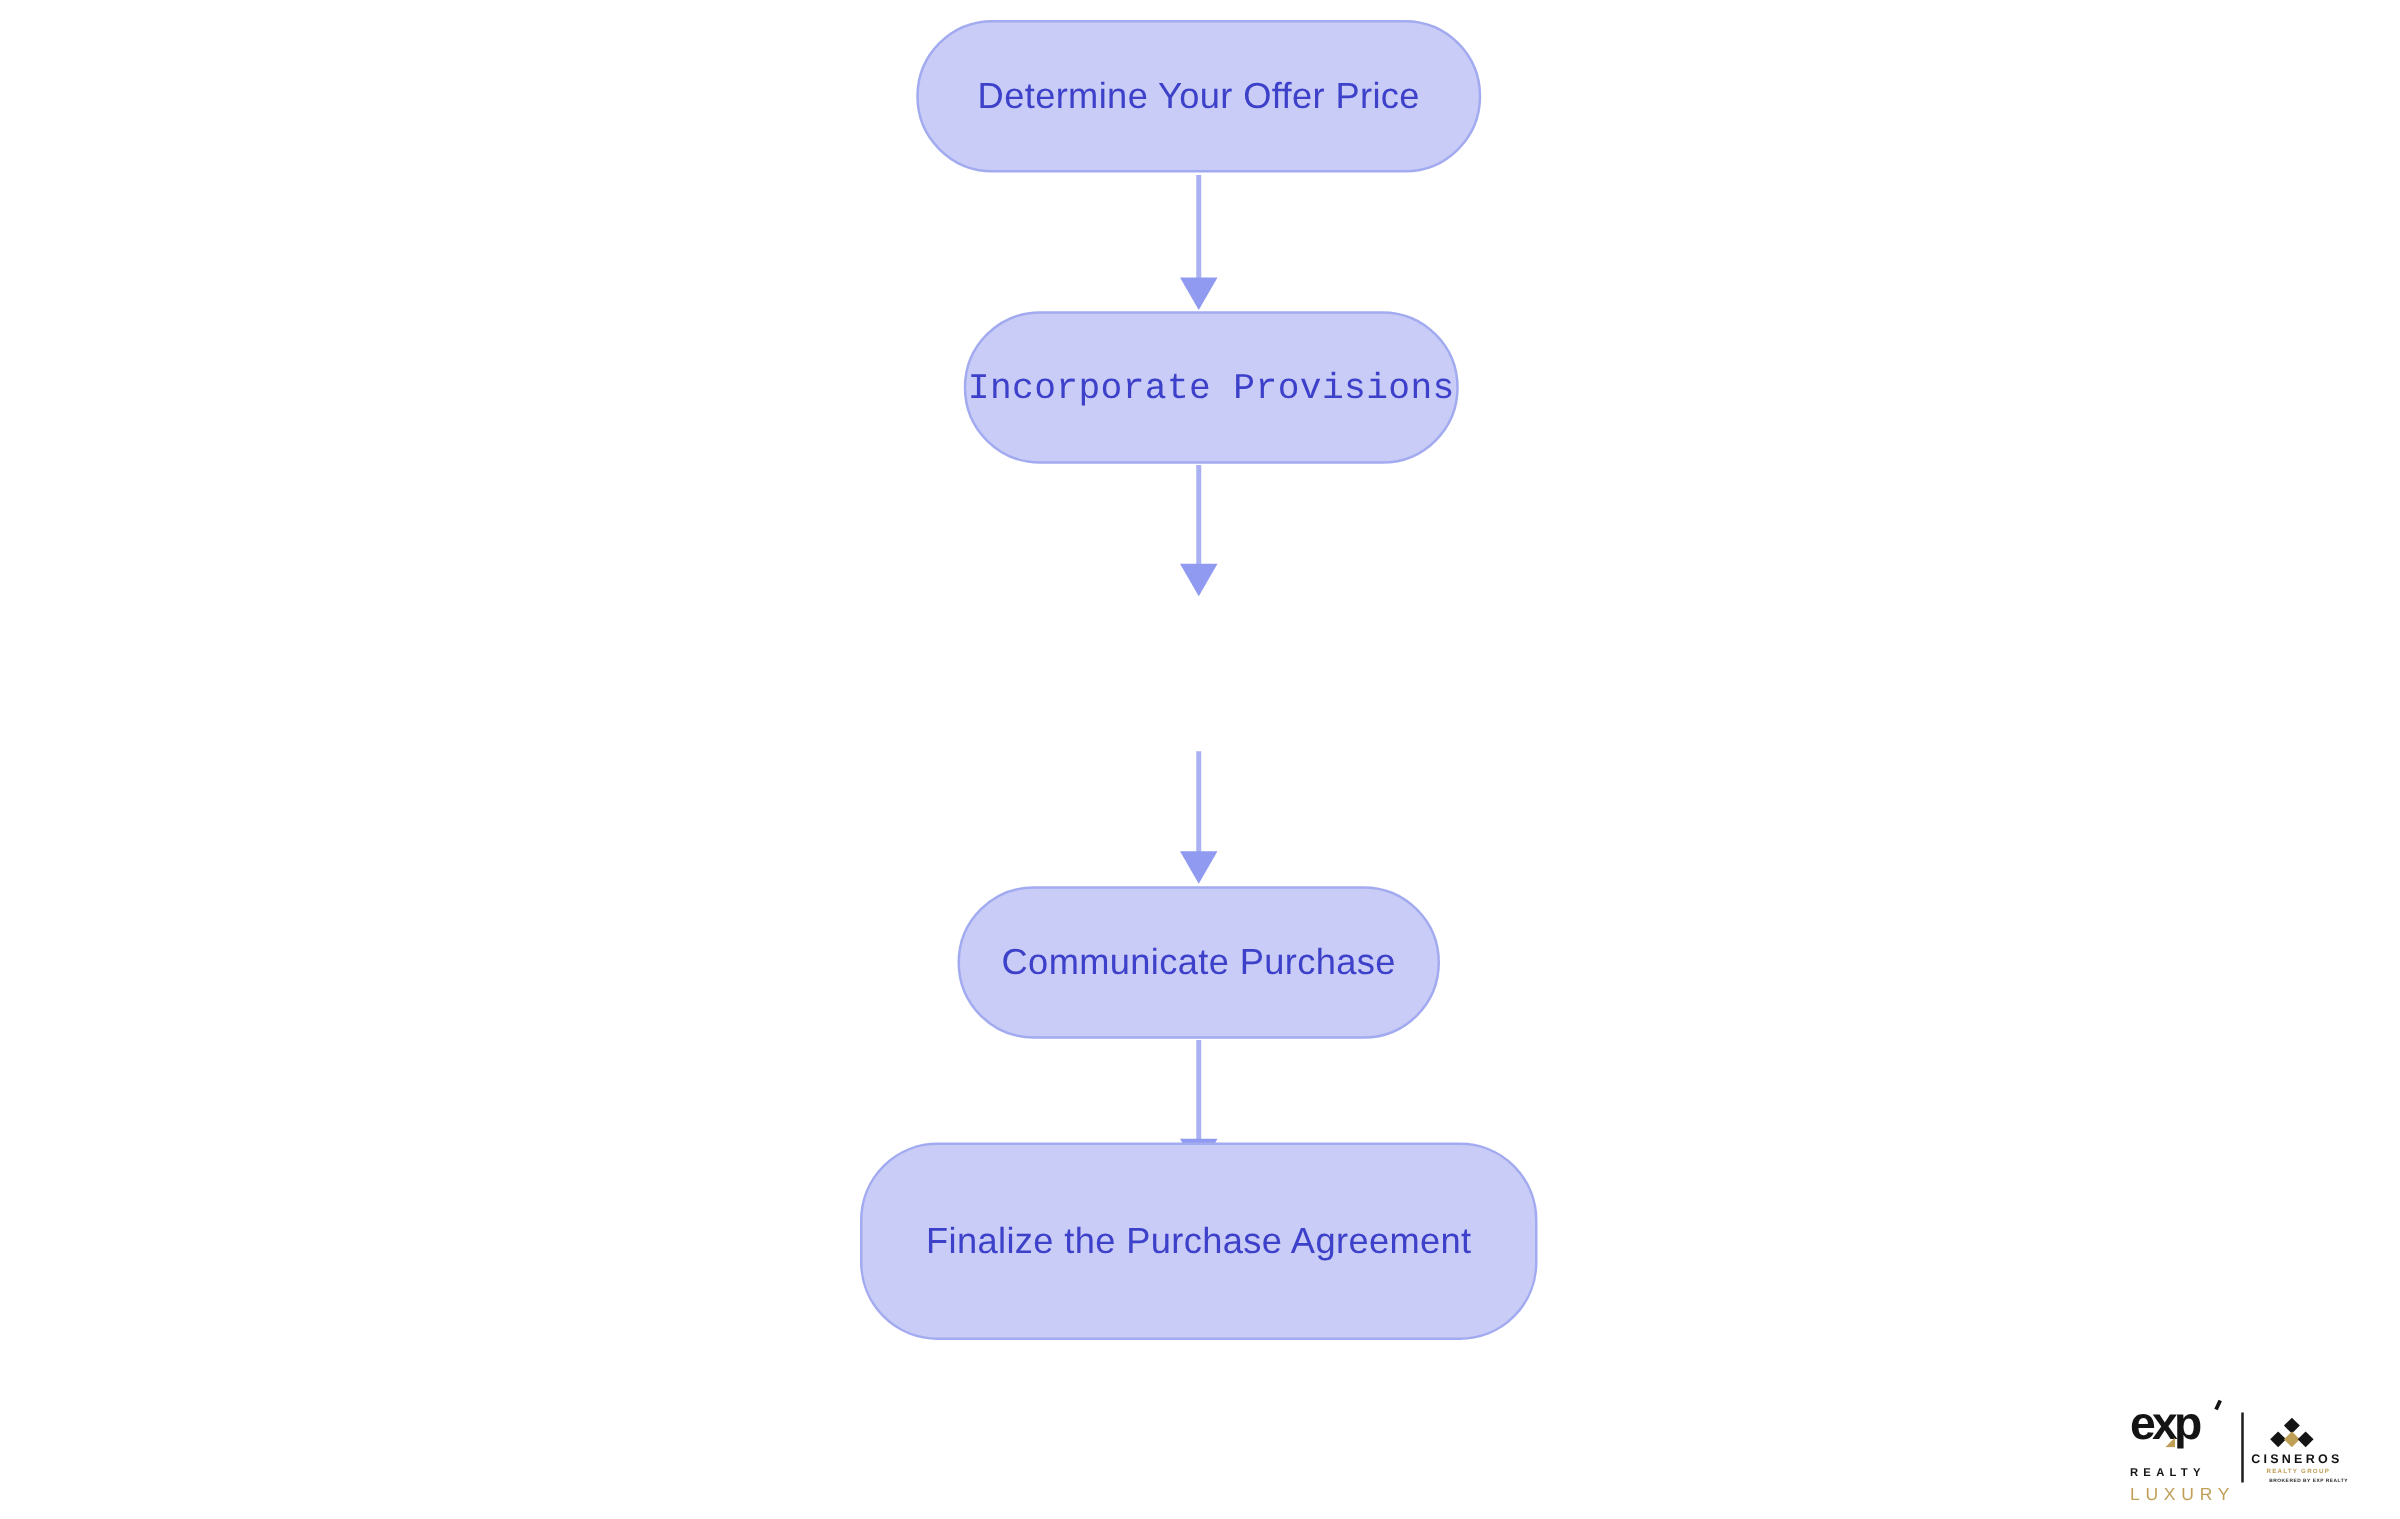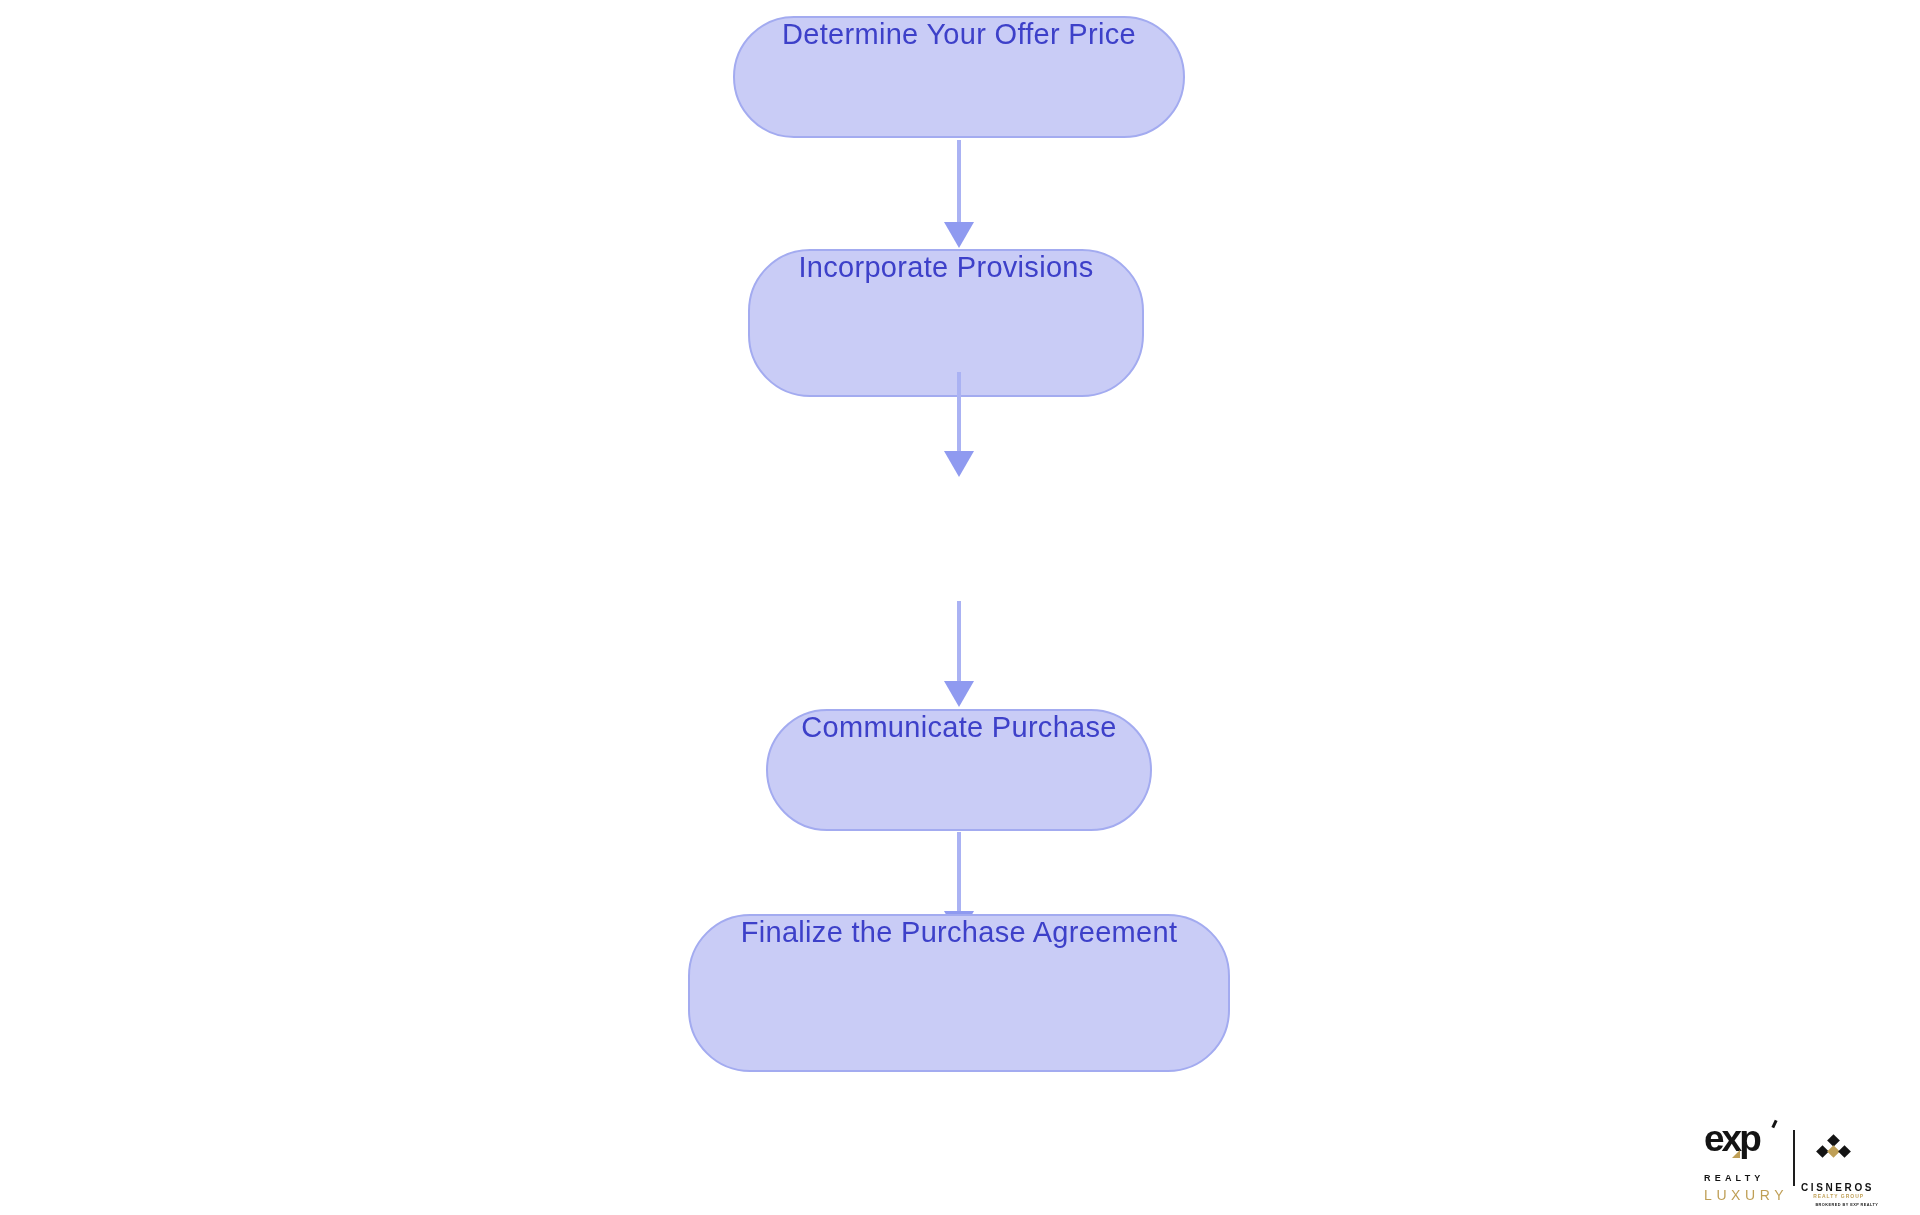--- a/index.html
+++ b/index.html
@@ -7,30 +7,30 @@
     position:relative;width:1920px;height:1215px;background:#ffffff;
     font-family:"Liberation Sans", sans-serif;overflow:hidden;
   }
 
   
   .node{
     position:absolute;
     background:var(--node-fill,#c9ccf6);
     border:2px solid var(--node-border,#a3abf0);
     border-radius:62px;
-    display:flex;align-items:flex-start;justify-content:center;
+    display:flex;align-items:center;justify-content:center;
     box-sizing:border-box;
   }
   .node-label{
     color:var(--node-text,#3d40c9);
     font-size:29px;font-weight:500;letter-spacing:.3px;
     white-space:nowrap;
   }
   .n0{left:733px;top:16px;width:452px;height:122px;}
-  .n1{left:748px;top:249px;width:396px;height:148px;}
+  .n1{left:771px;top:249px;width:396px;height:122px;font-family:Liberation Mono, monospace;}
   .n2{left:707px;top:478px;width:504px;height:122px;}
   .n3{left:766px;top:709px;width:386px;height:122px;}
   .n4{left:688px;top:914px;width:542px;height:158px;}
 
   
   .arrow{position:absolute;left:944px;width:30px;}
   .a0{top:140px;height:108px;}
   .a1{top:372px;height:105px;}
   .a2{top:601px;height:106px;}
   .a3{top:832px;height:105px;}
@@ -73,21 +73,21 @@
     background:#1d1d1d;
   }
   .cisneros-logo{position:absolute;left:1801px;top:1134px;width:64px;text-align:center;}
   .diamond-cluster{position:relative;width:64px;height:28px;}
   .diamond{position:absolute;width:9px;height:9px;transform:rotate(45deg);}
   .d-top{left:27.5px;top:2px;background:var(--brand-black,#141414);}
   .d-left{left:16.5px;top:13px;background:var(--brand-black,#141414);}
   .d-mid{left:27.5px;top:13px;background:var(--brand-gold,#b89a55);}
   .d-right{left:38.5px;top:13px;background:var(--brand-black,#141414);}
   .cisneros-name{
-    margin-top:20px;font-size:10px;font-weight:700;letter-spacing:2.6px;
+    margin-top:0;font-size:10px;font-weight:700;letter-spacing:2.6px;
     color:#121212;white-space:nowrap;
   }
   .cisneros-sub1{
     margin-top:1px;font-size:8px;letter-spacing:1.6px;font-weight:600;
     color:var(--brand-gold,#b89a55);white-space:nowrap;
     transform:scale(.62);transform-origin:center top;
   }
   .cisneros-sub2{
     font-size:7px;letter-spacing:.8px;font-weight:600;color:#232323;
     white-space:nowrap;transform:scale(.55);transform-origin:center top;

